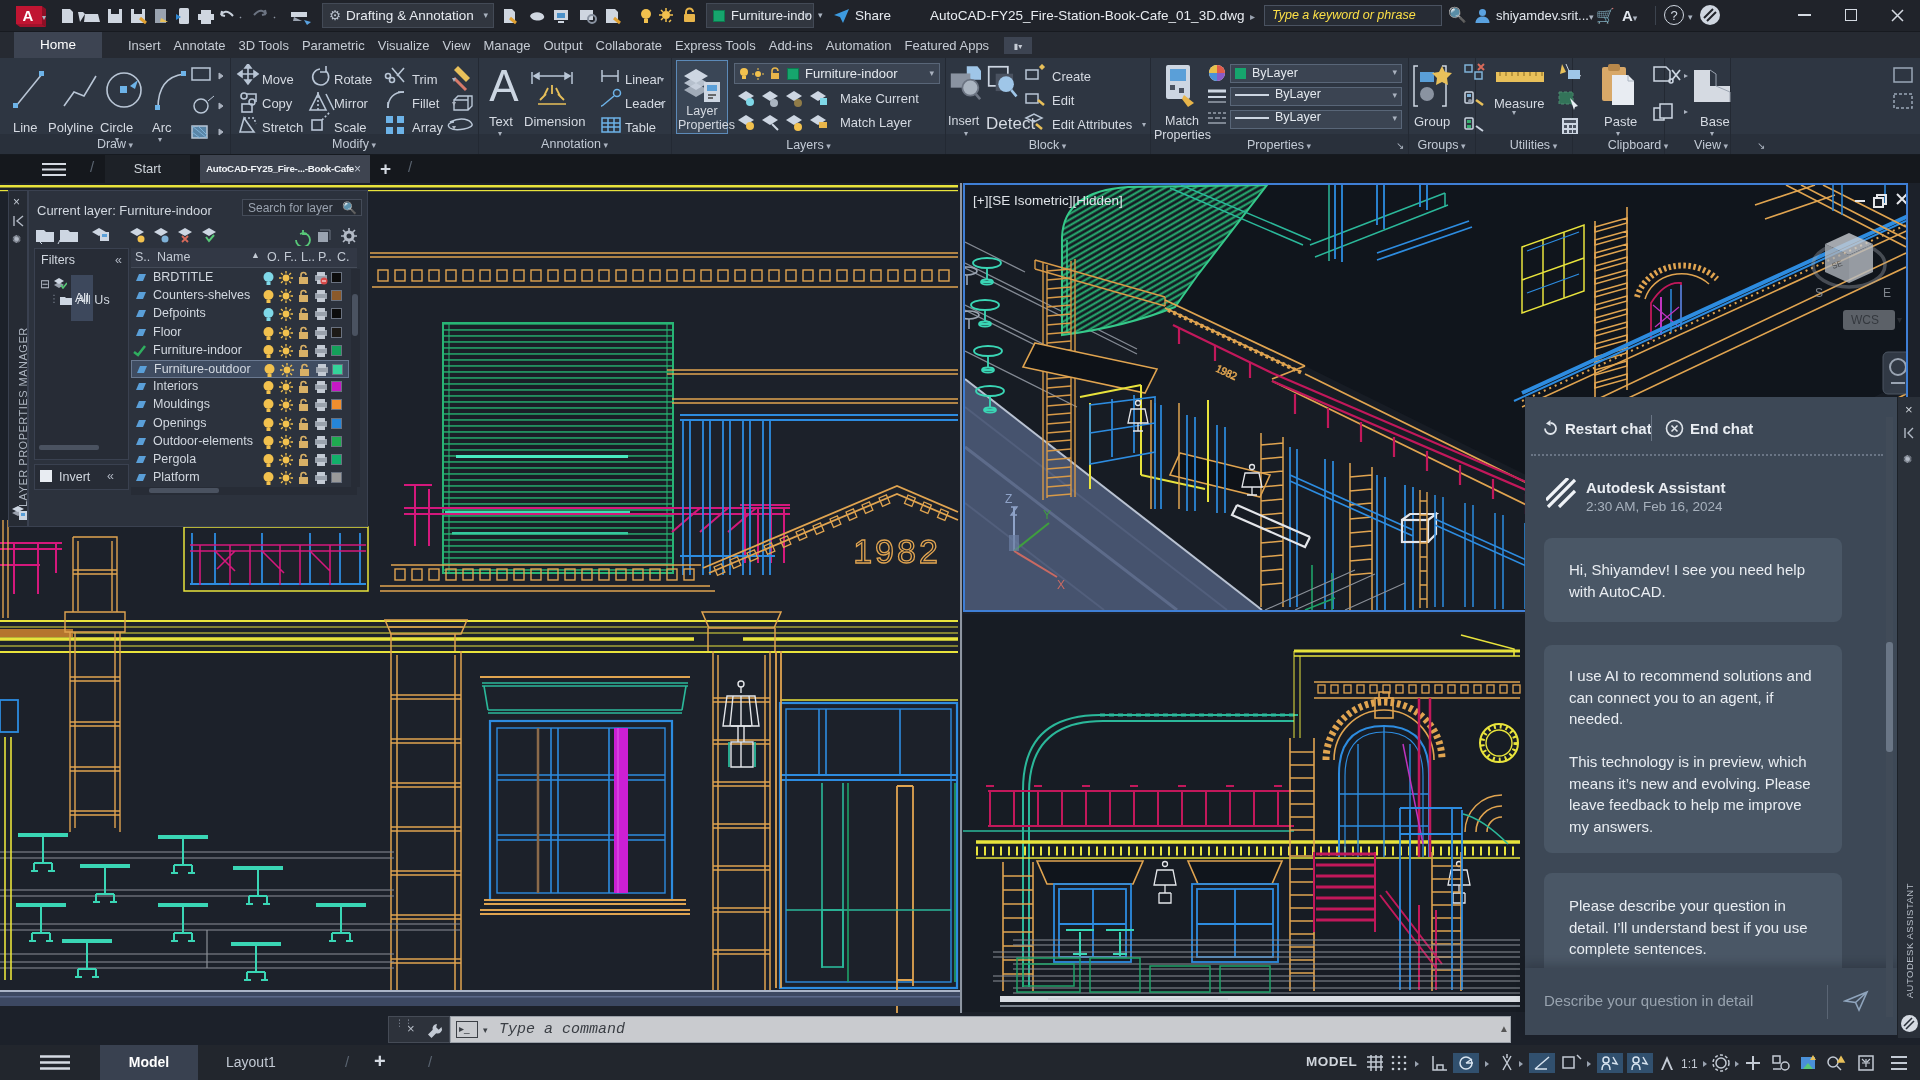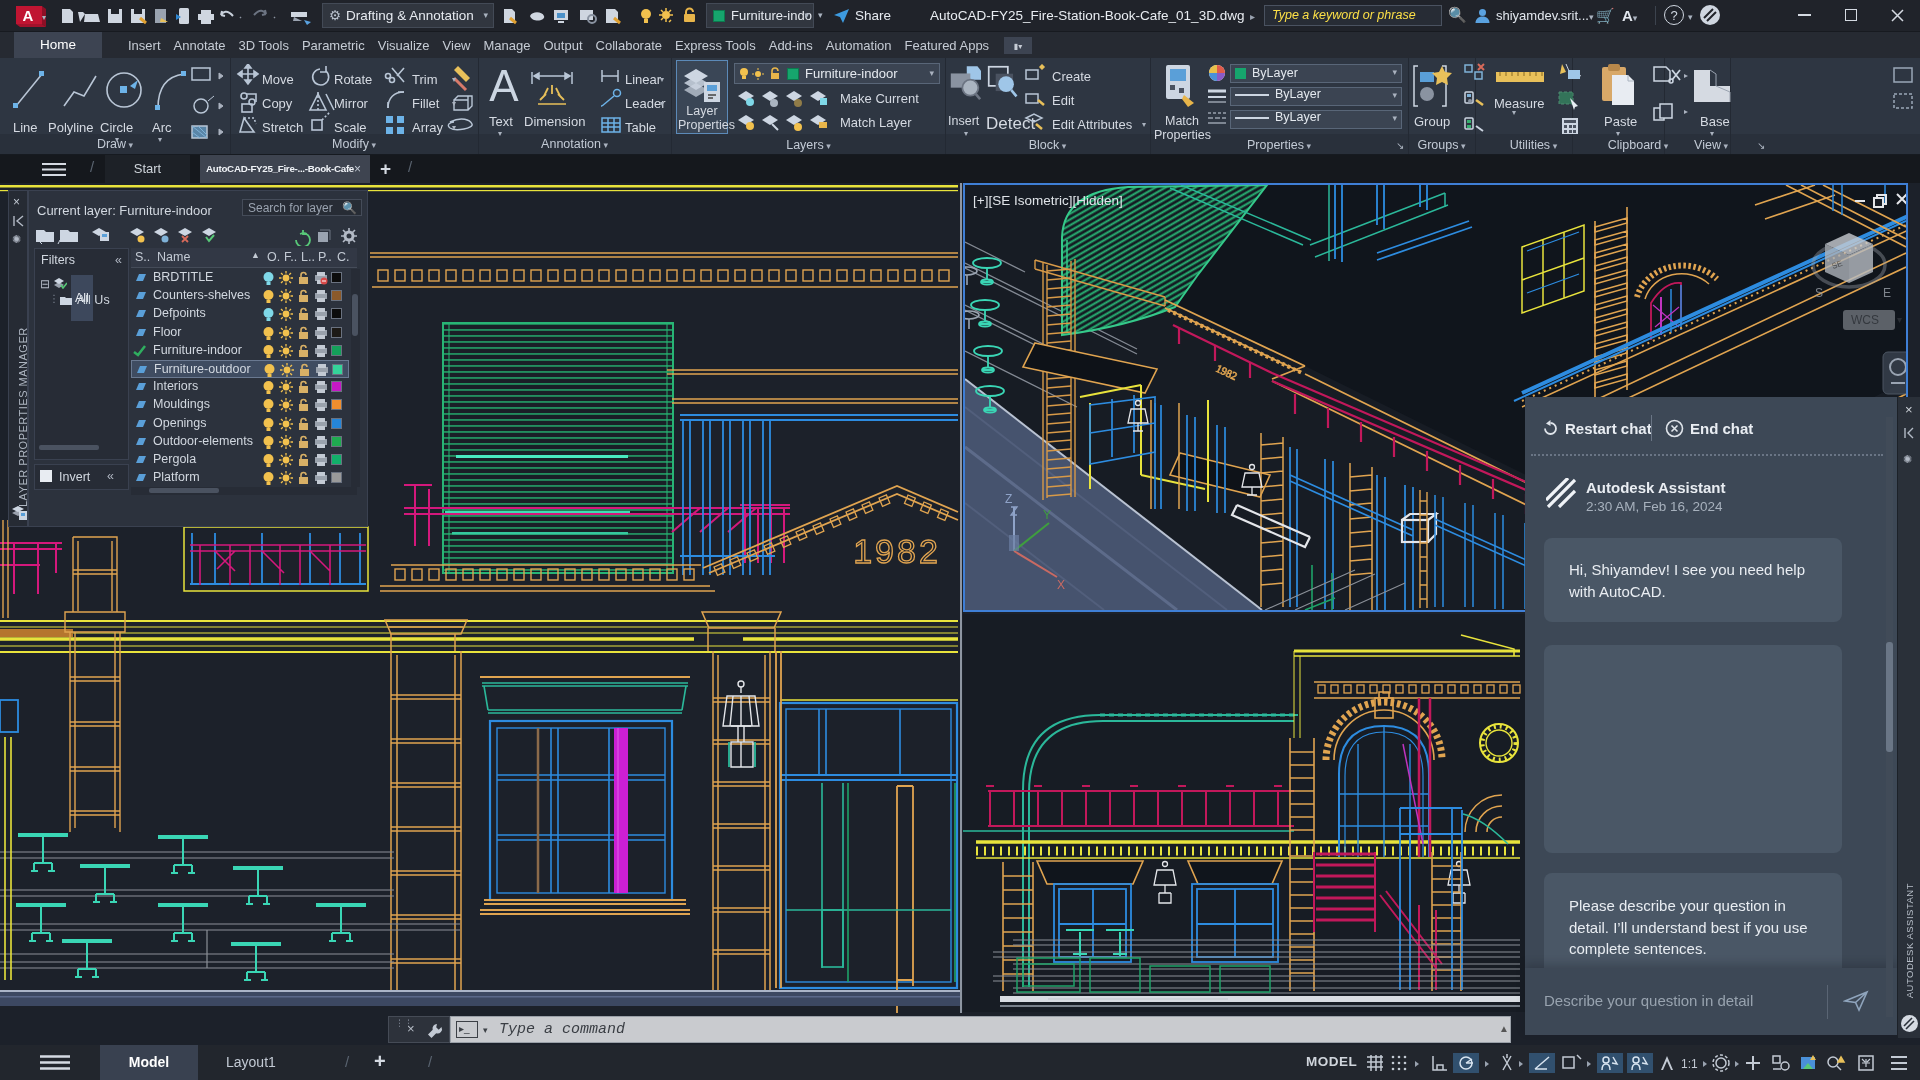--- a/index.html
+++ b/index.html
@@ -1533,20 +1533,21 @@
  <svg class="abs" style="left:21px;top:81px" width="30" height="30" viewBox="0 0 30 30">
         <g stroke="#f0f3f7" stroke-width="3.2">
           <path d="M0 22L22 0M2 29L29 2M13 29L29 13"></path>
         </g>
       </svg>
  <div class="abs" style="left:61px;top:82px;font-weight:bold;font-size:15px">Autodesk Assistant</div>
  <div class="abs" style="left:61px;top:102px;font-size:13.5px;color:#a7b1bd">2:30 AM, Feb 16, 2024</div>
  <div class="abs" style="left:19px;top:141px;width:298px;height:84px;background:#4a5766;border-radius:8px"></div>
  <div class="abs" style="left:44px;top:162px;line-height:22px">Hi, Shiyamdev! I see you need help<br>with AutoCAD.</div>
  <div class="abs" style="left:19px;top:248px;width:298px;height:208px;background:#4a5766;border-radius:8px"></div>
+ <div class="abs" style="left:44px;top:268px;line-height:21.5px">I use AI to recommend solutions and<br>can connect you to an agent, if<br>needed.<br><br>This technology is in preview, which<br>means it’s new and evolving. Please<br>leave feedback to help me improve<br>my answers.</div>
  <div class="abs" style="left:19px;top:476px;width:298px;height:95px;background:#4a5766;border-radius:8px 8px 0 0"></div>
  <div class="abs" style="left:44px;top:498px;line-height:21.5px">Please describe your question in<br>detail. I’ll understand best if you use<br>complete sentences.</div>
  <div class="abs" style="left:0;top:571px;width:372px;height:67px;background:#3d4856;box-shadow:0 -4px 8px rgba(20,24,30,.25)"></div>
  <div class="abs" style="left:19px;top:595px;color:#98a3af">Describe your question in detail</div>
  <div class="abs" style="left:302px;top:588px;width:1px;height:34px;background:#5a6574"></div>
  <svg class="abs" style="left:318px;top:593px" width="26" height="22" viewBox="0 0 26 22" fill="none" stroke="#8fa4bc" stroke-width="1.6">
         <path d="M2 11L24 2l-8 18-3.5-7.5zM12.5 12.5L24 2"></path>
       </svg>
  <div class="abs" style="left:361px;top:20px;width:7px;height:600px;background:#414b58">
         <div class="abs" style="left:0;top:225px;width:7px;height:110px;background:#6a7686;border-radius:3px"></div>

